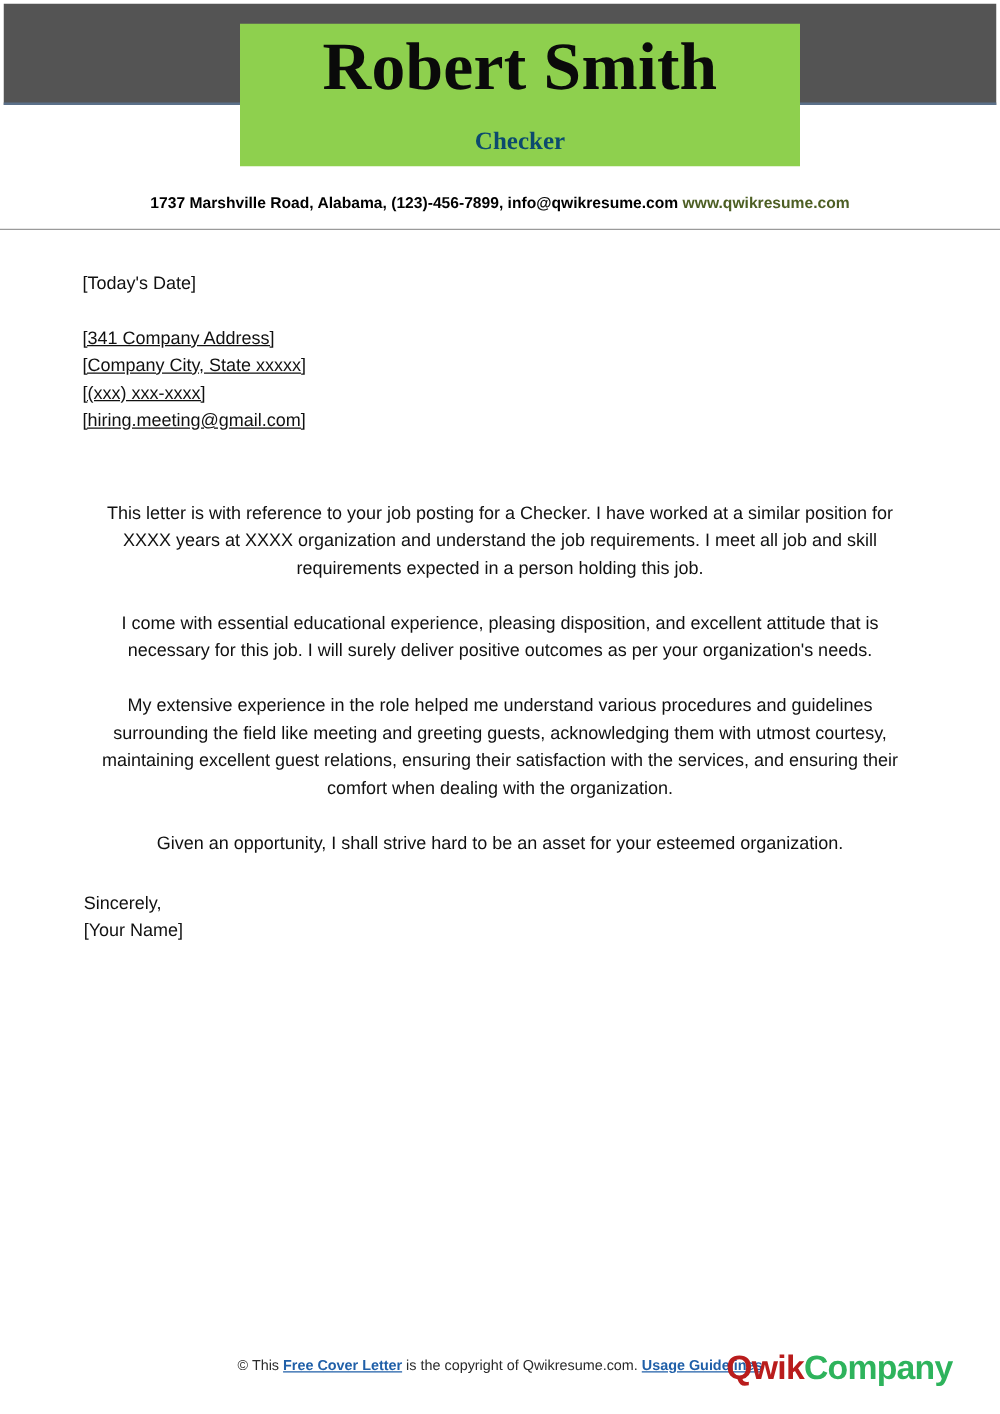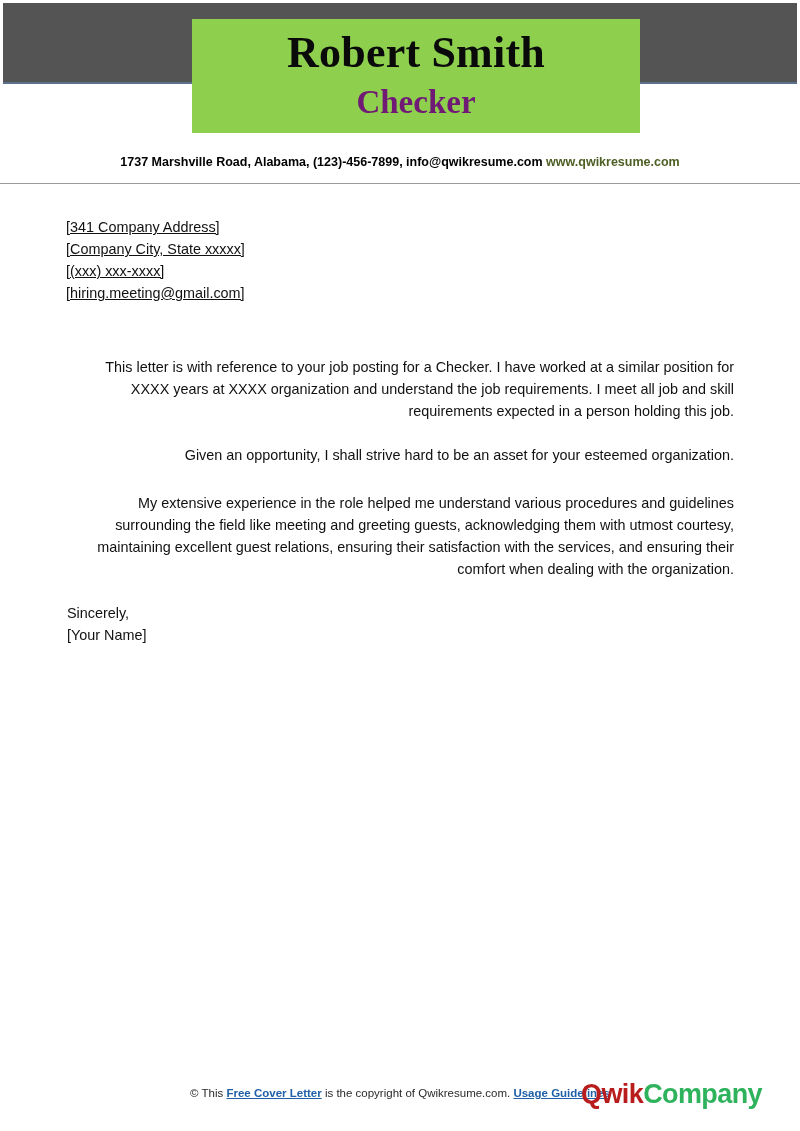--- a/index.html
+++ b/index.html
@@ -41,33 +41,33 @@
     box-sizing: border-box;
     display: flex;
     flex-direction: column;
     align-items: center;
     justify-content: flex-start;
     padding-top: 8px;
   }
   .name-text {
     font-family: "Liberation Serif", serif;
     font-weight: bold;
-    font-size: 44px;
+    font-size: 54px;
     line-height: 52px;
     color: #0a0a0a;
     letter-spacing: 0.2px;
     white-space: nowrap;
   }
   .role-text {
     font-family: "Liberation Serif", serif;
     font-weight: bold;
-    font-size: 33px;
+    font-size: 20px;
     line-height: 34px;
-    color: #701a75;
-    margin-top: 6px;
+    color: #0c4a6e;
+    margin-top: 17px;
     white-space: nowrap;
   }
   .contact-line {
     position: absolute;
     left: 0;
     top: 155px;
     width: 800px;
     text-align: center;
     font-size: 12.5px;
     font-weight: bold;
@@ -103,21 +103,21 @@
   .recipient {
     margin: 0 0 52px 0;
     text-decoration: underline;
   }
   .recipient div { margin: 0; }
   .salutation {
     margin: 0 0 14px 0;
   }
   .para {
     margin: 0 0 22px 0;
-    text-align: right;
+    text-align: center;
   }
   .para.last { margin-bottom: 26px; }
   .signoff { margin: 1px; }
   .signoff div { margin: 0; }
 
   
   .footer {
     position: absolute;
     left: 0;
     bottom: 14px;
@@ -162,32 +162,34 @@
     <div class="role-text">Checker</div>
   </div>
   <div class="contact-line">
     <span>1737 Marshville Road, Alabama, (123)-456-7899, info@qwikresume.com</span><span>&nbsp;</span><span class="url">www.qwikresume.com</span>
   </div>
   <div class="header-rule"></div>
 </div>
 
 <div class="letter">
 
+  <div class="date-line">[Today's Date]</div>
 
   <div class="recipient">
     <div>[341 Company Address]</div>
     <div>[Company City, State xxxxx]</div>
     <div>[(xxx) xxx-xxxx]</div>
     <div>[hiring.meeting@gmail.com]</div>
   </div>
 
 
   <p class="para">This letter is with reference to your job posting for a Checker. I have worked at a similar position for XXXX years at XXXX organization and understand the job requirements. I meet all job and skill requirements expected in a person holding this job.</p>
+  <p class="para">I come with essential educational experience, pleasing disposition, and excellent attitude that is necessary for this job. I will surely deliver positive outcomes as per your organization's needs.</p>
+  <p class="para">My extensive experience in the role helped me understand various procedures and guidelines surrounding the field like meeting and greeting guests, acknowledging them with utmost courtesy, maintaining excellent guest relations, ensuring their satisfaction with the services, and ensuring their comfort when dealing with the organization.</p>
   <p class="para last">Given an opportunity, I shall strive hard to be an asset for your esteemed organization.</p>
-  <p class="para">My extensive experience in the role helped me understand various procedures and guidelines surrounding the field like meeting and greeting guests, acknowledging them with utmost courtesy, maintaining excellent guest relations, ensuring their satisfaction with the services, and ensuring their comfort when dealing with the organization.</p>
 
   <div class="signoff">
     <div>Sincerely,</div>
     <div>[Your Name]</div>
   </div>
 
 </div>
 
 <div class="footer">
   <div class="footer-text">

